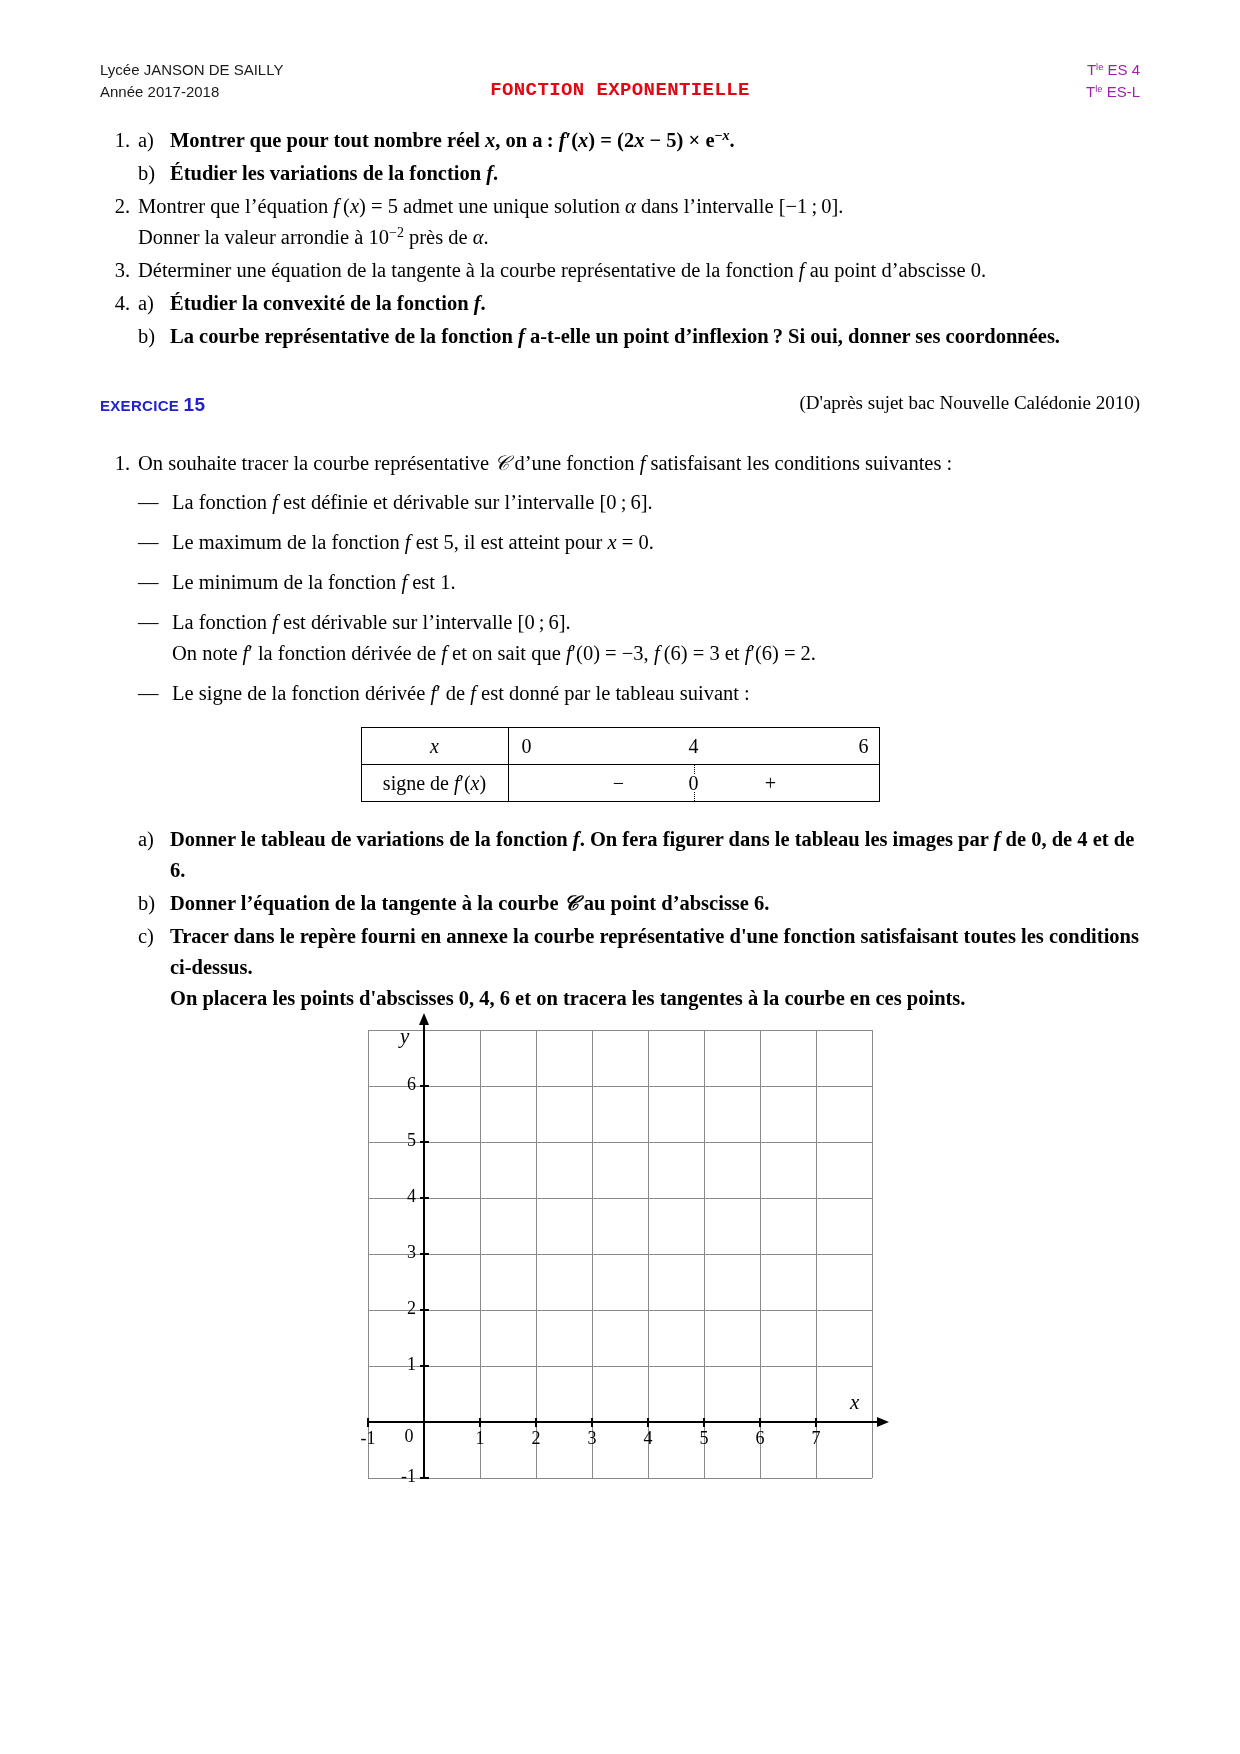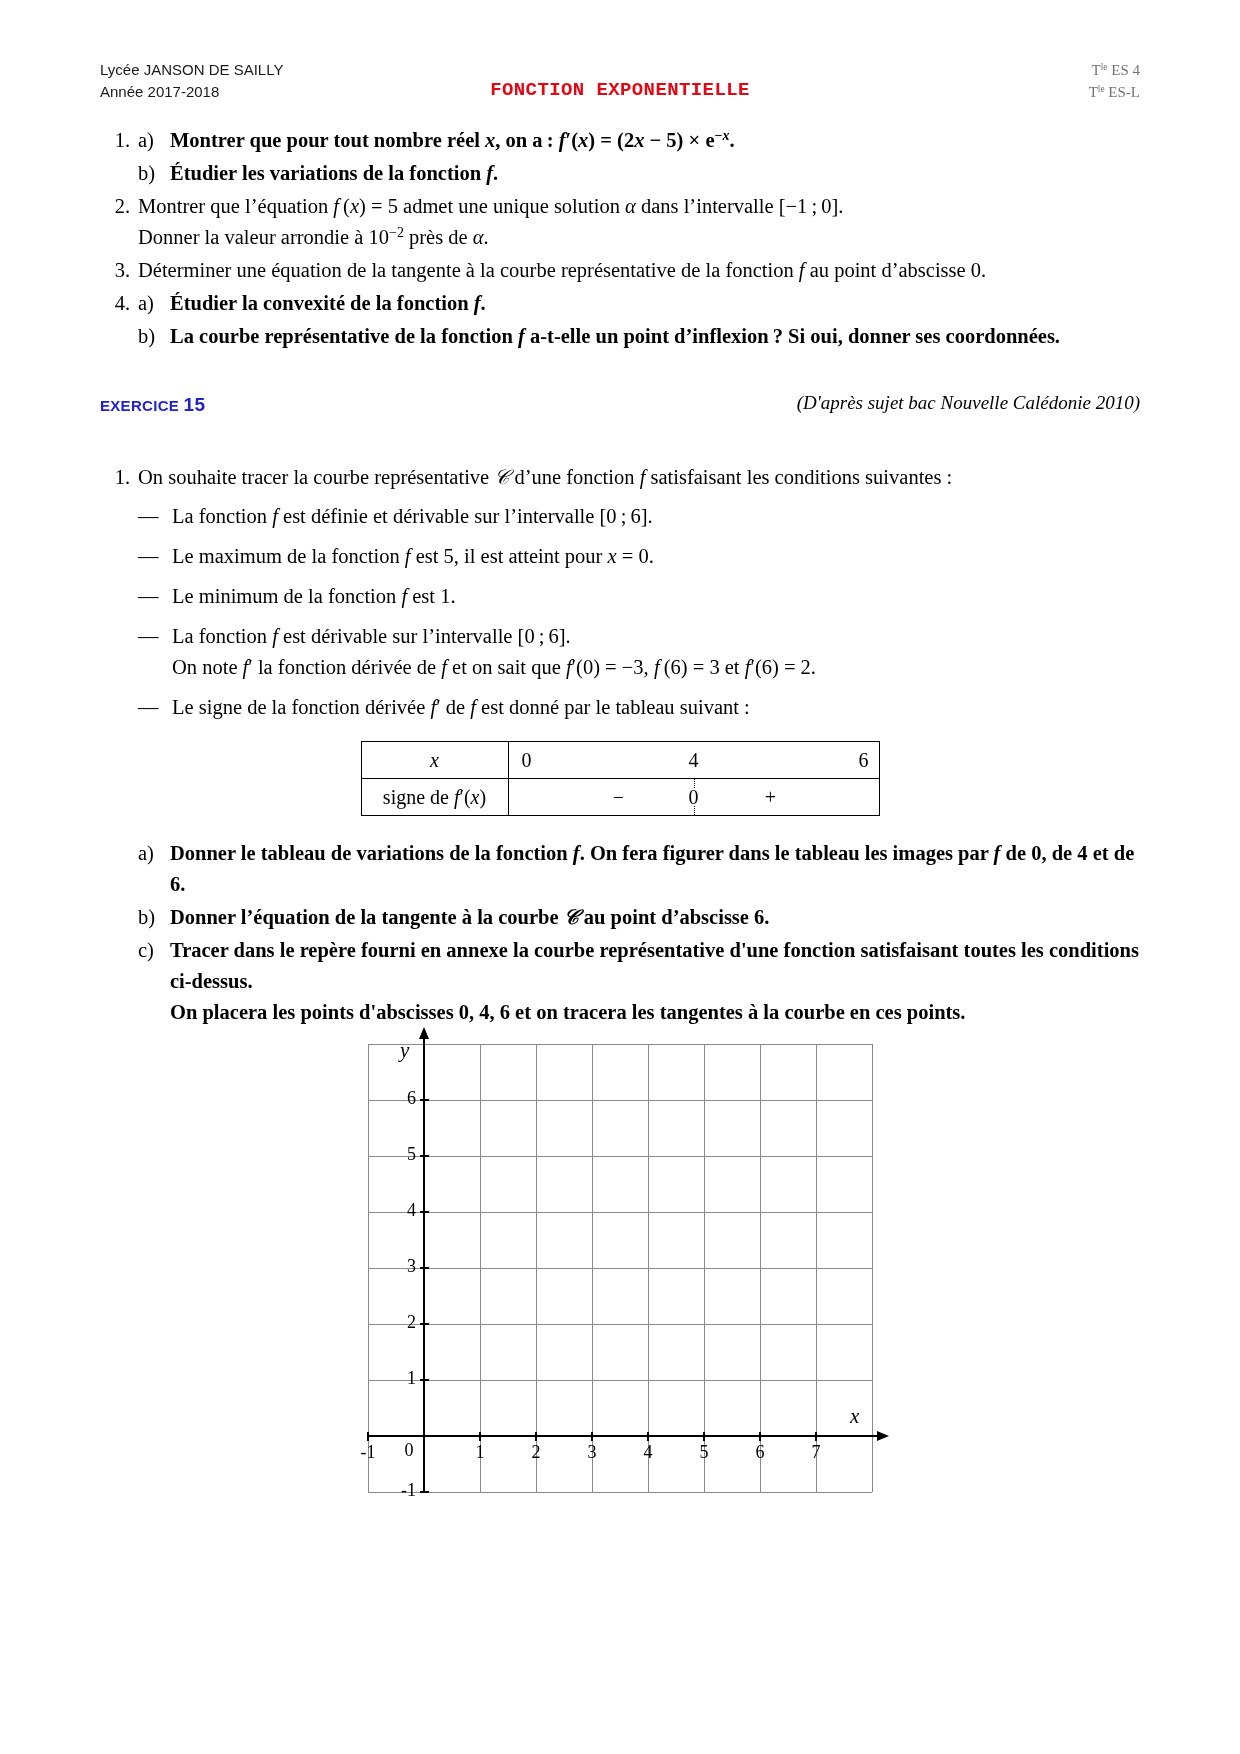--- a/index.html
+++ b/index.html
@@ -45,24 +45,24 @@
     font-family: Liberation Mono, monospace;
     font-weight: bold;
     font-size: 19px;
     letter-spacing: 0.4px;
     color: #e30613;
   }
   .hdr-right {
     position: absolute;
     right: 0; top: 0;
     text-align: right;
-    font-family: Liberation Serif, serif;
+    font-family: Liberation Sans, sans-serif;
     font-size: 15px;
     line-height: 22px;
-    color: #737373;
+    color: #a21caf;
     white-space: nowrap;
   }
   .hdr-right sup, .sup {
     font-size: 0.62em;
     vertical-align: 0.55em;
     line-height: 0;
   }
 
   
   .content {
@@ -103,37 +103,36 @@
   .mathsup {
     font-size: 0.68em;
     vertical-align: 0.52em;
     line-height: 0;
   }
 
   
   .exrow {
     position: relative;
     margin-top: 42px;
-    margin-bottom: 44px;
+    margin-bottom: 30px;
     height: 24px;
   }
   .extitle {
     position: absolute;
     left: 0; top: 0;
     font-family: "Liberation Sans", sans-serif;
     font-weight: bold;
     color: #2222cc;
     font-size: 15px;
     letter-spacing: 0.3px;
   }
   .extitle .big { font-size: 19px; }
   .exsrc {
     position: absolute;
     right: 0; top: -2px;
-    font-style: italic;
     font-size: 19px;
   }
 
   
   .dlist { margin-left: 38px; margin-top: 8px; }
   .ditem {
     position: relative;
     font-size: 20.5px;
     line-height: 31px;
     margin-bottom: 9px;

